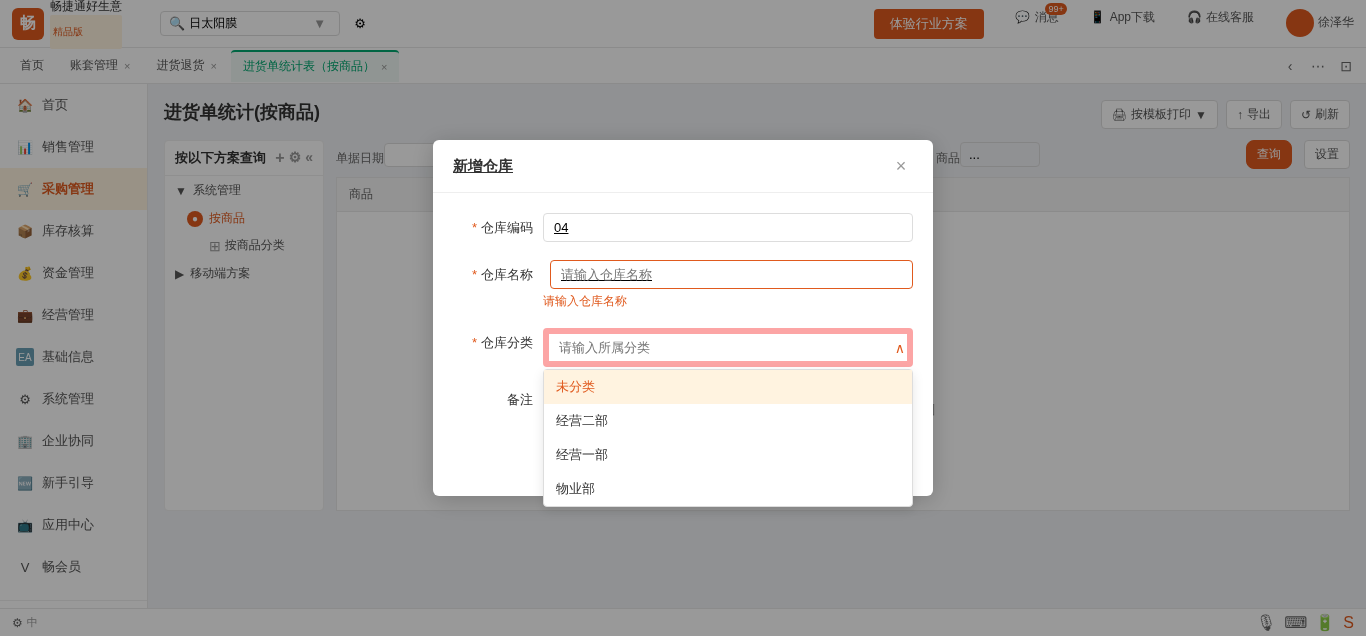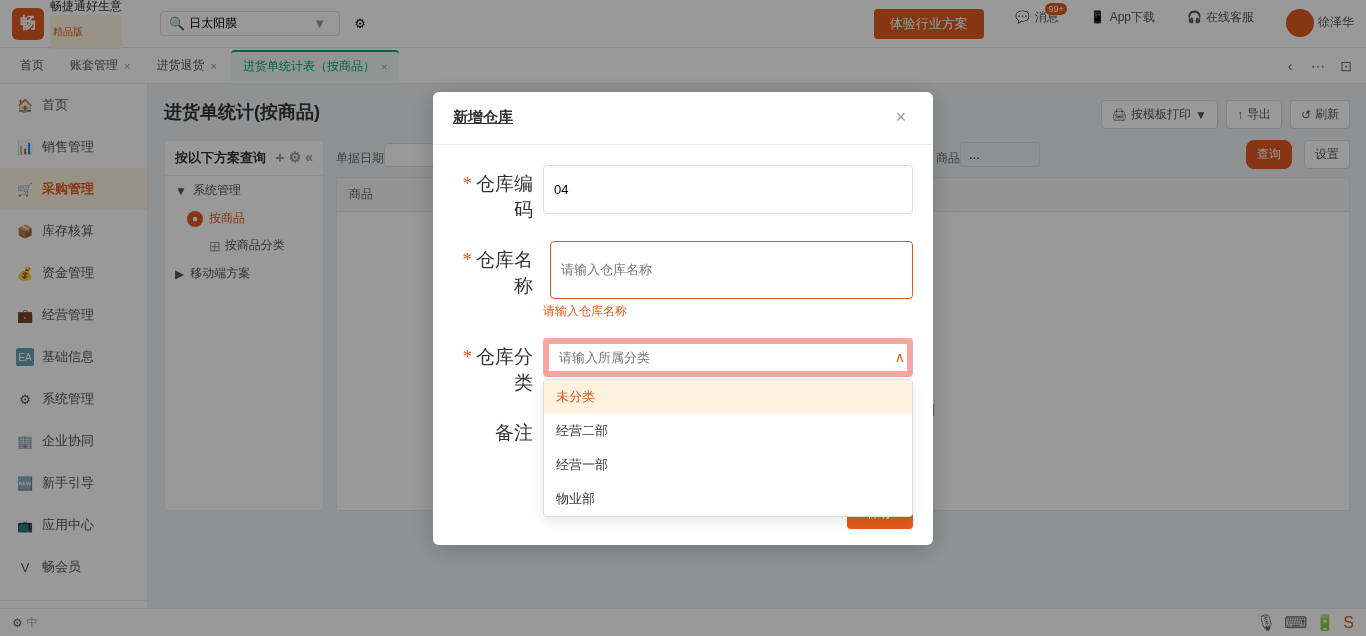--- a/index.html
+++ b/index.html
@@ -229,30 +229,30 @@
       display: flex; justify-content: flex-end;
       padding: 16px 20px;
       gap: 8px;
     }
 
     .form-row {
       display: flex; align-items: flex-start;
       margin-bottom: 18px; gap: 10px;
     }
     .form-label {
-      width: 80px; font-size: 19px; color: #333;
-      padding-top: 6px; text-align: right; flex-shrink: 0; font-family: Liberation Serif, serif;
+      width: 80px; font-size: 13px; color: #333;
+      padding-top: 6px; text-align: right; flex-shrink: 0;
     }
     .form-label.required::before {
       content: '*'; color: #e05a1e; margin-right: 4px;
     }
     .form-control {
       flex: 1;
       border: 1px solid #ddd; border-radius: 4px;
-      padding: 16px 10px; font-size: 13px; outline: none;
+      padding: 6px 10px; font-size: 13px; outline: none; text-decoration: underline;
     }
     .form-control.error { border-color: #e05a1e; }
 
     .select-wrapper { position: relative; flex: 1; }
     .select-input {
       width: 100%;
       border: 6px solid #fca5a5; border-radius: 4px;
       padding: 6px 30px 6px 10px; font-size: 13px;
       outline: none; background: #fff; cursor: pointer;
     }

